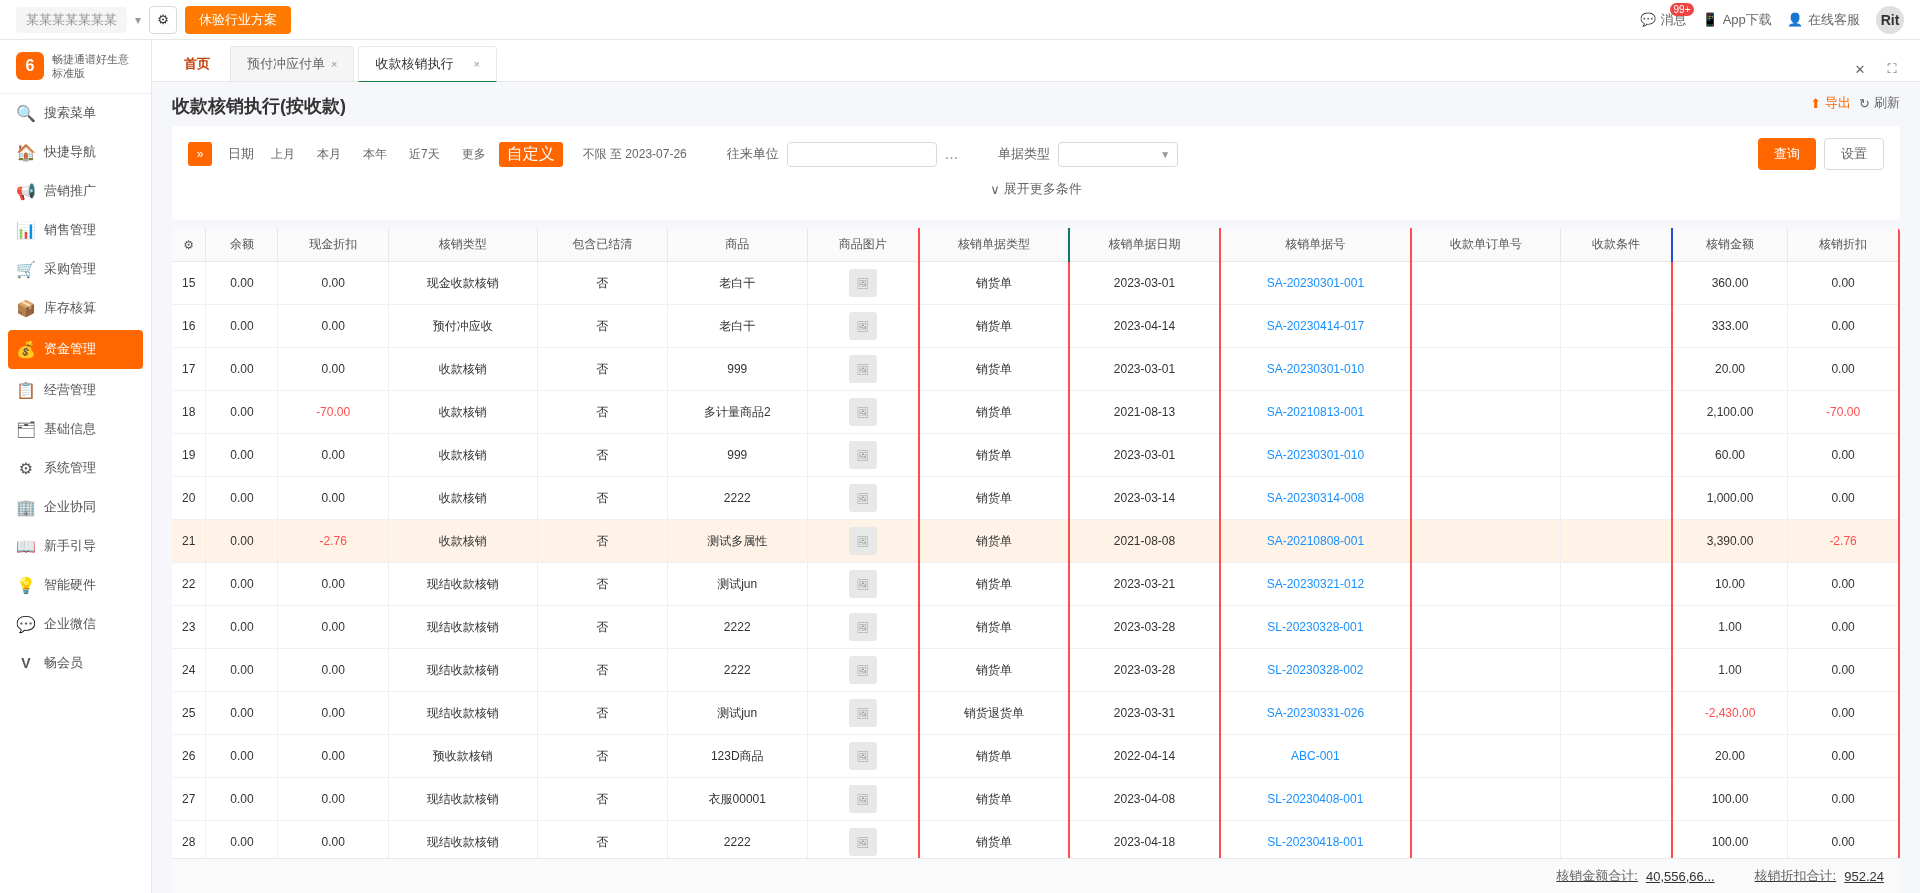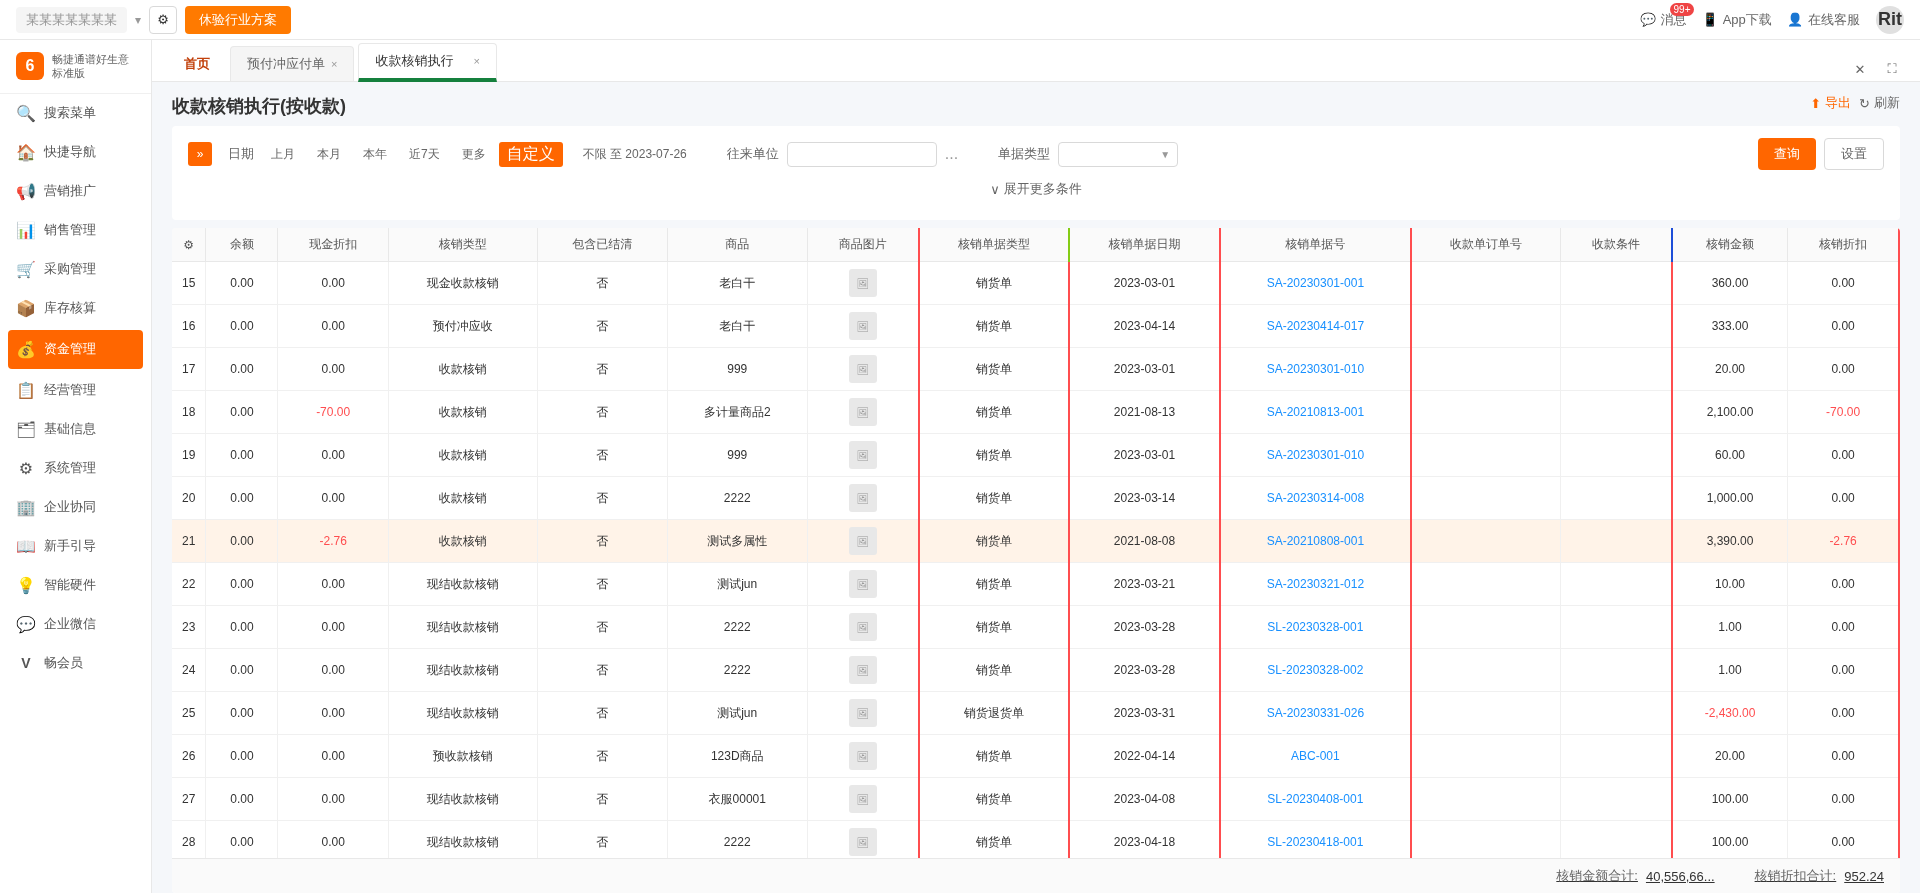--- a/index.html
+++ b/index.html
@@ -10,41 +10,41 @@
     .top-bar-left { display: flex; align-items: center; gap: 8px; flex: 1; }
     .company-name { color: #999; font-size: 13px; background: #f5f5f5; padding: 4px 10px; border-radius: 4px; }
     .dropdown-icon { color: #999; font-size: 12px; }
     .gear-btn { width: 28px; height: 28px; border: 1px solid #d9d9d9; border-radius: 4px; display: flex; align-items: center; justify-content: center; cursor: pointer; background: #fff; }
     .industry-btn { background: #ff7a00; color: #fff; border: none; border-radius: 4px; padding: 5px 14px; font-size: 13px; cursor: pointer; }
     .top-bar-right { display: flex; align-items: center; gap: 16px; }
     .msg-btn { display: flex; align-items: center; gap: 4px; color: #666; font-size: 13px; cursor: pointer; position: relative; }
     .msg-badge { background: #ef4444; color: #fff; font-size: 10px; border-radius: 8px; padding: 1px 4px; position: absolute; top: -8px; right: -8px; }
     .app-btn, .service-btn { display: flex; align-items: center; gap: 4px; color: #666; font-size: 13px; cursor: pointer; }
     .user-avatar { width: 28px; height: 28px; background: #e0e0e0; border-radius: 50%; display: flex; align-items: center; justify-content: center; font-size: 11px; color: #666; }
-    .rit-text { font-size: 18px; font-weight: bold; color: #333; }
+    .rit-text { font-size: 14px; font-weight: bold; color: #333; }
 
     
     .layout { display: flex; height: calc(893px - 40px); }
 
     
     .sidebar { width: 152px; background: #fff; border-right: 1px solid #e8e8e8; display: flex; flex-direction: column; flex-shrink: 0; }
     .logo-area { padding: 12px 16px; display: flex; align-items: center; gap: 8px; border-bottom: 1px solid #f0f0f0; }
     .logo-icon { width: 28px; height: 28px; background: #ff6600; border-radius: 6px; display: flex; align-items: center; justify-content: center; color: #fff; font-size: 16px; font-weight: bold; }
     .logo-text { font-size: 11px; color: #666; line-height: 1.3; }
     .sidebar-item { display: flex; align-items: center; gap: 8px; padding: 10px 16px; cursor: pointer; color: #555; font-size: 13px; }
     .sidebar-item.active { background: #ff6600; color: #fff; border-radius: 4px; margin: 2px 8px; padding: 10px 8px; }
     .sidebar-icon { font-size: 16px; width: 20px; text-align: center; }
 
     
     .main { flex: 1; display: flex; flex-direction: column; overflow: hidden; background: #f5f7fa; }
 
     
     .tab-bar { height: 42px; background: #fff; border-bottom: 1px solid #e8e8e8; display: flex; align-items: flex-end; padding: 0 16px; gap: 0; }
     .tab-item { padding: 8px 16px; font-size: 13px; cursor: pointer; border: 1px solid #e8e8e8; border-bottom: none; border-radius: 4px 4px 0 0; color: #666; background: #f5f5f5; margin-right: 4px; display: flex; align-items: center; gap: 6px; }
-    .tab-item.active { background: #fff; color: #333; border-bottom: 4px solid #15803d; margin-bottom: -1px; gap: 20px; }
+    .tab-item.active { background: #fff; color: #333; border-bottom: 1px solid #15803d; margin-bottom: -1px; gap: 20px; }
     .tab-home { border: none; background: none; font-weight: bold; color: #c2410c; }
     .tab-close { font-size: 11px; color: #999; cursor: pointer; }
     .tab-bar-right { margin-left: auto; display: flex; align-items: center; gap: 8px; }
     .tab-icon-btn { width: 24px; height: 24px; display: flex; align-items: center; justify-content: center; cursor: pointer; color: #666; }
 
     
     .page-header { padding: 12px 20px 8px; display: flex; align-items: flex-start; justify-content: space-between; background: #f5f7fa; }
     .page-title { font-size: 18px; font-weight: bold; color: #333; }
     .header-actions { display: flex; gap: 8px; }
     .export-btn { display: flex; align-items: center; gap: 4px; color: #ff6600; font-size: 13px; cursor: pointer; background: none; border: none; }
@@ -274,21 +274,21 @@
         <table>
           <thead>
             <tr>
               <th class="gear-col">⚙</th>
               <th>余额</th>
               <th>现金折扣</th>
               <th>核销类型</th>
               <th>包含已结清</th>
               <th>商品</th>
               <th>商品图片</th>
-              <th style="border-left:2px solid #ff4d4f;border-right:2px solid #84cc16;">核销单据类型</th>
+              <th style="border-left:2px solid #ff4d4f;border-right:2px solid #0f766e;">核销单据类型</th>
               <th style="border-left:2px solid #ff4d4f;border-right:2px solid #ff4d4f;">核销单据日期</th>
               <th style="border-left:2px solid #ff4d4f;border-right:2px solid #ff4d4f;">核销单据号</th>
               <th>收款单订单号</th>
               <th>收款条件</th>
               <th style="border-left:2px solid #1d4ed8;">核销金额</th>
               <th style="border-right:2px solid #ff4d4f;">核销折扣</th>
             </tr>
           </thead>
           <tbody id="table-body">
           <tr>

